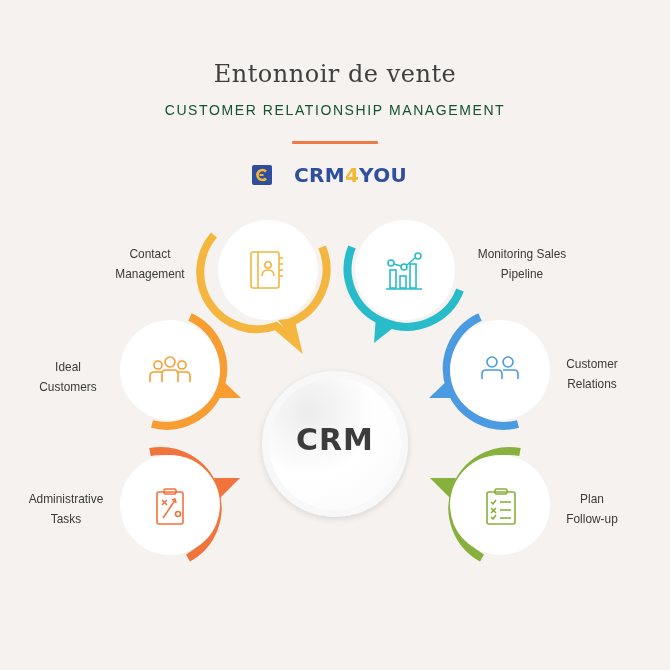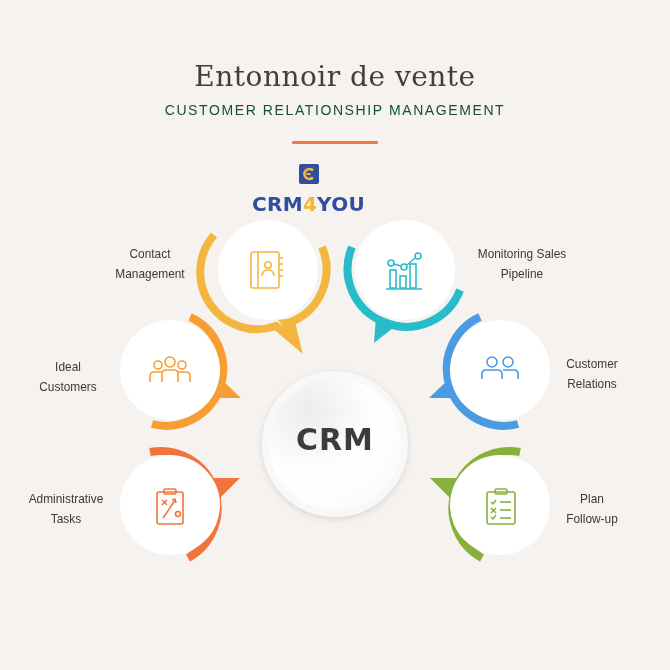--- a/index.html
+++ b/index.html
@@ -3,35 +3,35 @@
   <meta charset="utf-8">
   <style>
     html, body { margin: 0; padding: 0; }
     body {
       width: 670px; height: 670px; background: #f5f2ef;
       position: relative; overflow: hidden;
       font-family: "Liberation Sans", sans-serif;
     }
     .title {
       position: absolute; left: 0; right: 0; top: 60px; text-align: center;
-      font-family: "DejaVu Serif", serif; font-size: 28px; color: #3f3f3f;
+      font-family: "DejaVu Serif", serif; font-size: 24px; color: #3f3f3f;
       letter-spacing: 0.5px;
     }
     .subtitle {
       position: absolute; left: 0; right: 0; top: 102px; text-align: center;
       font-family: "Liberation Sans", sans-serif; font-size: 14px; color: #14532d;
       letter-spacing: 1.6px;
     }
     .divider {
       position: absolute; left: 292px; top: 141px; width: 86px; height: 3px;
       background: #ef7a45; border-radius: 1px;
     }
     .logo {
       position: absolute; left: 252px; top: 164px; height: 22px;
-      display: flex; align-items: center; gap: 8px; flex-direction: column;
+      display: flex; align-items: center; gap: 22px;
     }
     .logo-mark {
       width: 20px; height: 20px; background: #2f4f9e; position: relative;
       border-radius: 2px;
     }
     .logo-text {
       font-family: "DejaVu Sans", sans-serif; font-weight: bold; font-size: 20px;
       color: #2f4f9e; letter-spacing: 0.3px;
     }
     .logo-text .four { color: #f3b636; }

